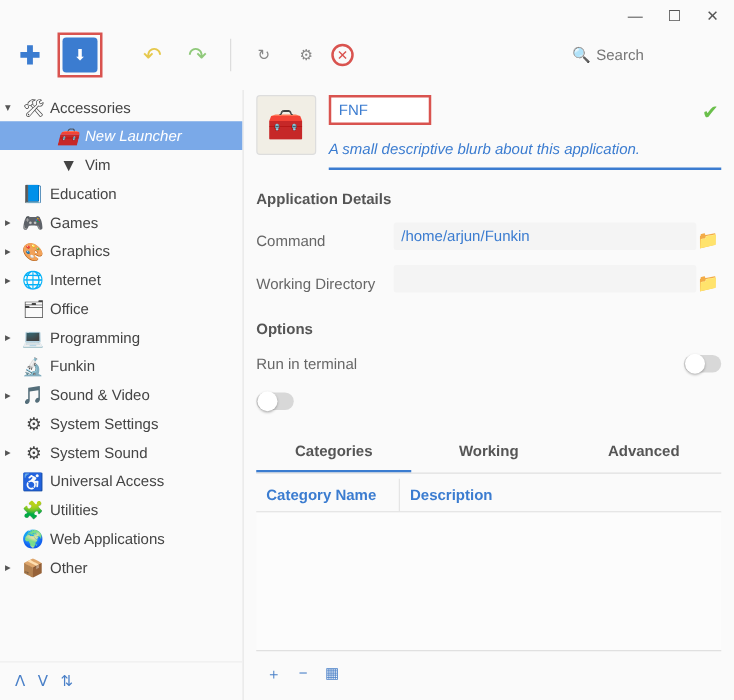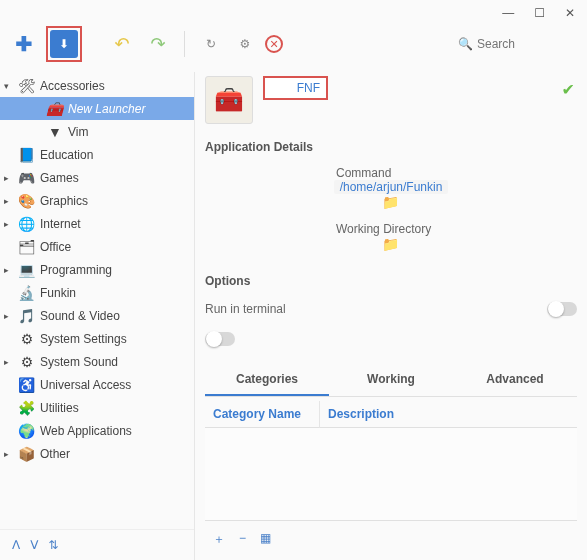--- a/index.html
+++ b/index.html
@@ -25,26 +25,26 @@
 .tree-item.child { padding-left: 46px; }
 .tree-item.selected { background: #7aa9e8; color: #fff; font-style: italic; }
 .tree-item .arrow { width: 10px; font-size: 9px; color: #555; }
 .tree-item .icn { width: 18px; height: 18px; font-size: 14px; display: flex; align-items: center; justify-content: center; }
 .sidebar-footer { display: flex; gap: 10px; padding: 8px 12px; border-top: 1px solid #eee; color: #4a80c8; }
 
 .content { flex: 1; padding: 4px 10px 8px 10px; display: flex; flex-direction: column; min-width: 0; }
 .header-row { display: flex; align-items: flex-start; gap: 10px; position: relative; }
 .app-icon { width: 48px; height: 48px; background: #f1eee5; border: 1px solid #ddd; border-radius: 3px; display: flex; align-items: center; justify-content: center; font-size: 24px; }
 .name-area { flex: 1; position: relative; }
-.name-input { border: 2px solid #d9534f; padding: 3px 6px; width: 65px; color: #3b7cd0; background: #fff; text-align: right; }
+.name-input { border: 2px solid #d9534f; padding: 3px 6px; width: 82px; color: #3b7cd0; background: #fff; }
 .check { color: #6abf4b; font-size: 16px; position: absolute; right: 2px; top: 4px; }
 .blurb { color: #3b7cd0; margin-top: 12px; border-bottom: 2px solid #3b7cd0; padding-bottom: 8px; font-style: italic; }
 
 .section-title { color: #555; font-weight: 600; margin: 16px 0 6px; }
-.field-row { display: flex; align-items: center; margin: 6px 0; flex-direction: column; }
+.field-row { display: flex; align-items: flex-end; margin: 6px 0; }
 .field-label { width: 110px; color: #666; }
 .field-val { flex: 1; background: #f4f4f4; border-radius: 2px; height: 22px; display: flex; align-items: center; padding: 0 6px; color: #3b7cd0; }
 .field-end { width: 20px; color: #c8c8c8; font-size: 14px; text-align: center; }
 
 .option-row { display: flex; align-items: center; margin: 8px 0; }
 .option-label { flex: 1; color: #666; }
 .toggle { width: 30px; height: 14px; background: #d8d8d8; border-radius: 8px; position: relative; }
 .toggle::after { content: ""; position: absolute; left: 1px; top: -1px; width: 16px; height: 16px; background: #fff; border-radius: 50%; box-shadow: 0 1px 2px rgba(0,0,0,.3); }
 
 .tabs { display: flex; margin-top: 10px; }
@@ -183,20 +183,21 @@
         <span>⇅</span>
       </div>
     </div>
 
     <div class="content">
       <div class="header-row">
         <div class="app-icon">🧰</div>
         <div class="name-area">
           <input class="name-input" value="FNF" style="">
           <span class="check">✔</span>
+          <div class="blurb">A small descriptive blurb about this application.</div>
         </div>
       </div>
 
       <div class="section-title">Application Details</div>
       <div class="field-row">
         <div class="field-label">Command</div>
         <div class="field-val">/home/arjun/Funkin</div>
         <div class="field-end">📁</div>
       </div>
       <div class="field-row">

